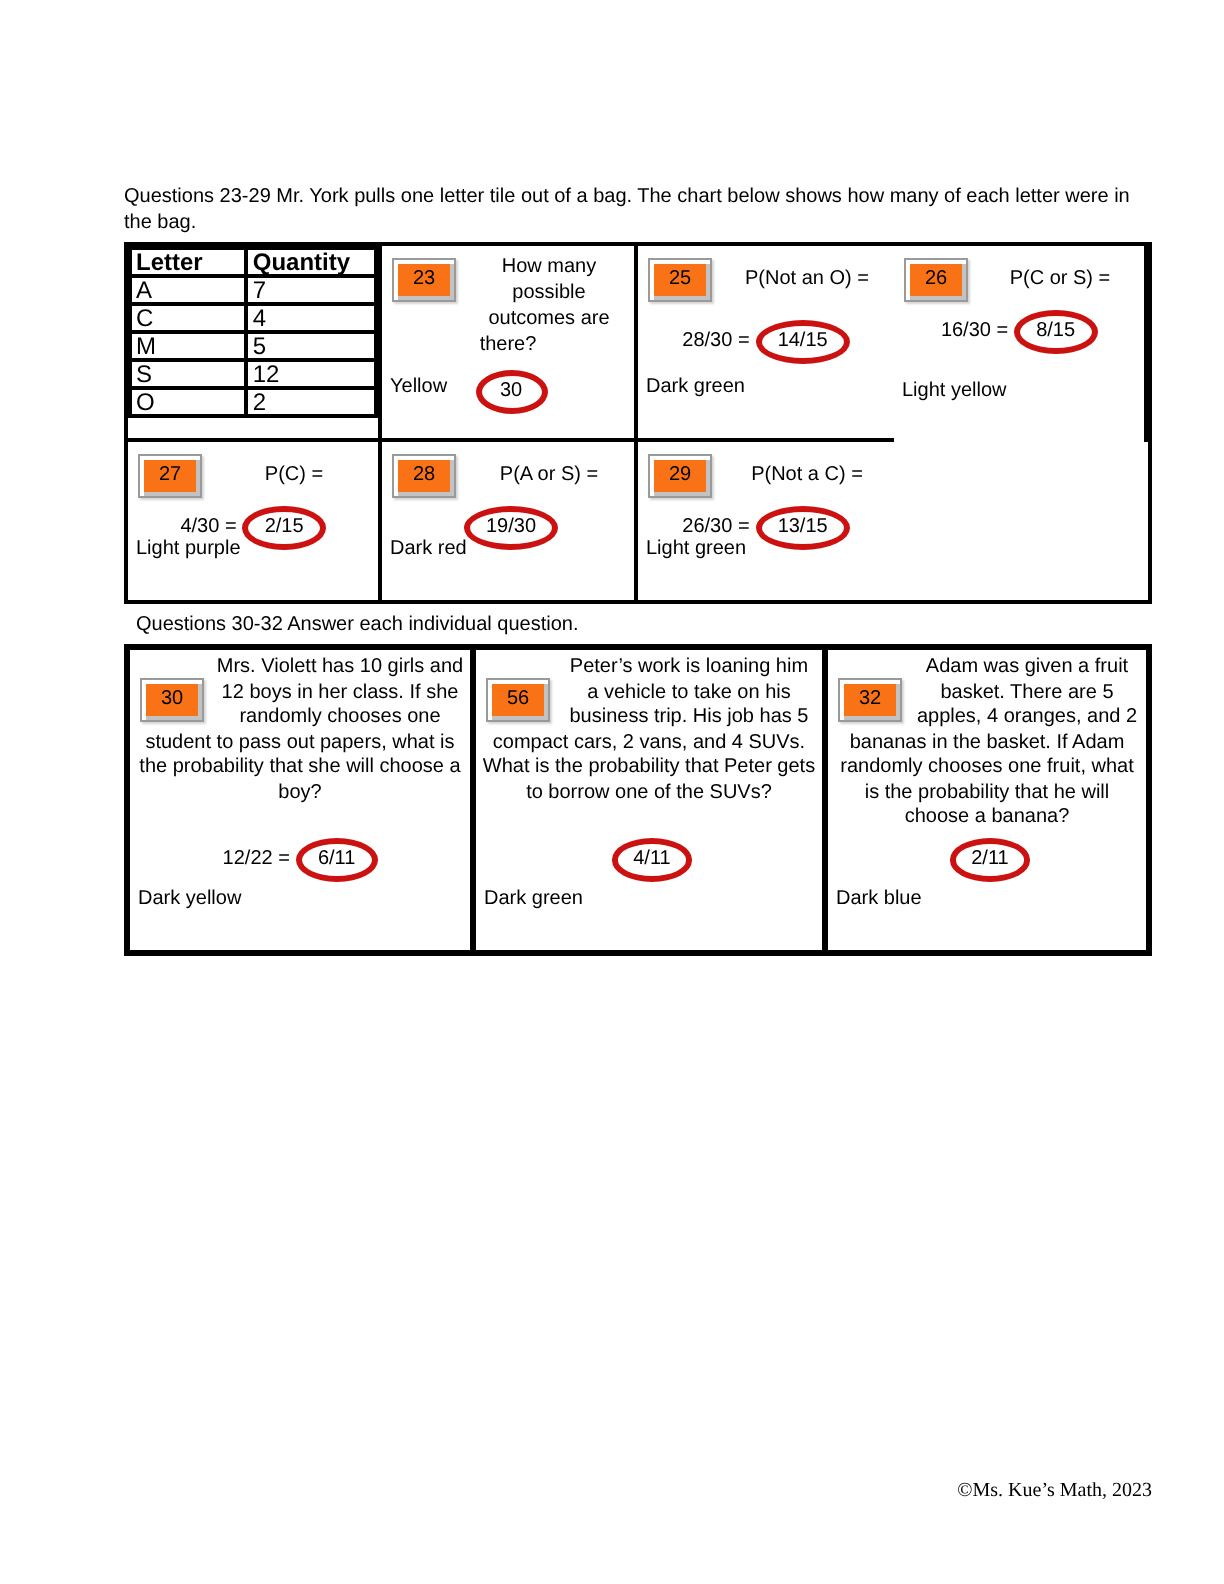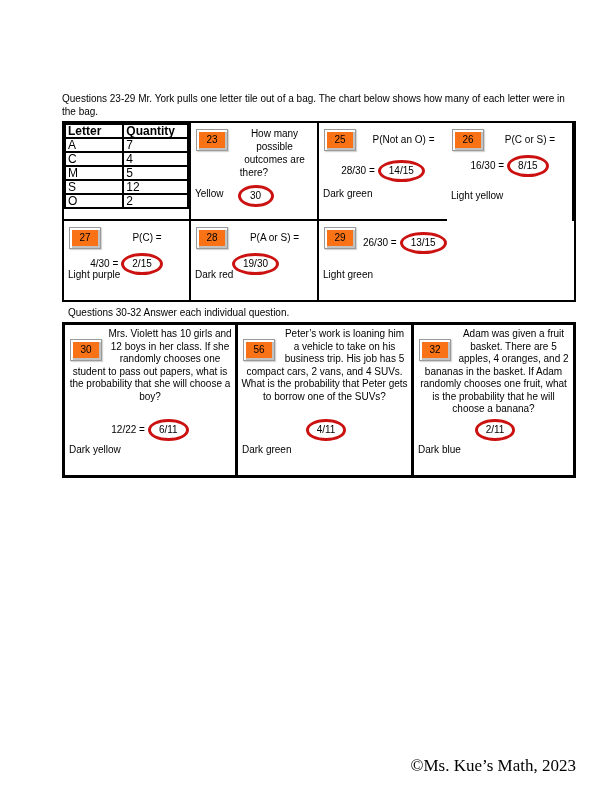--- a/index.html
+++ b/index.html
@@ -105,23 +105,23 @@
     overflow:hidden;
   }
   .g2cell.nr { border-right:none; }
   .story { text-align:center; line-height:12.5px; padding-top:1px; }
   .answerline2 {
     position:absolute; left:0; right:0; top:94px;
     text-align:center; white-space:nowrap;
   }
 
   .footer {
-    position:absolute; right:36px; top:756px;
+    position:absolute; right:36px; top:740px;
     font-family:"Liberation Serif", serif;
-    font-size:17px;
+    font-size:10px;
   }
 </style>
 </head>
 <body>
 
 <div class="page">
 
   <div class="header1">Questions 23-29 Mr. York pulls one letter tile out of a bag. The chart below shows how many of each letter were in the bag.</div>
 
   <div class="grid1">
@@ -200,20 +200,21 @@
       <span class="badge">28</span>
       <div class="prompt oneline">P(A or S) =</div>
       <div class="answerline r2a">
         <span class="work"></span><span class="circle">19/30</span>
       </div>
       <div class="clabel">Dark red</div>
     </div>
 
     <div class="cell nr nb">
       <span class="badge">29</span>
+      <div class="prompt oneline">P(Not a C) =</div>
       <div class="answerline r2a">
         <span class="work">26/30 =</span><span class="circle">13/15</span>
       </div>
       <div class="clabel">Light green</div>
     </div>
 
   </div>
 
   <div class="header2">Questions 30-32 Answer each individual question.</div>
 

